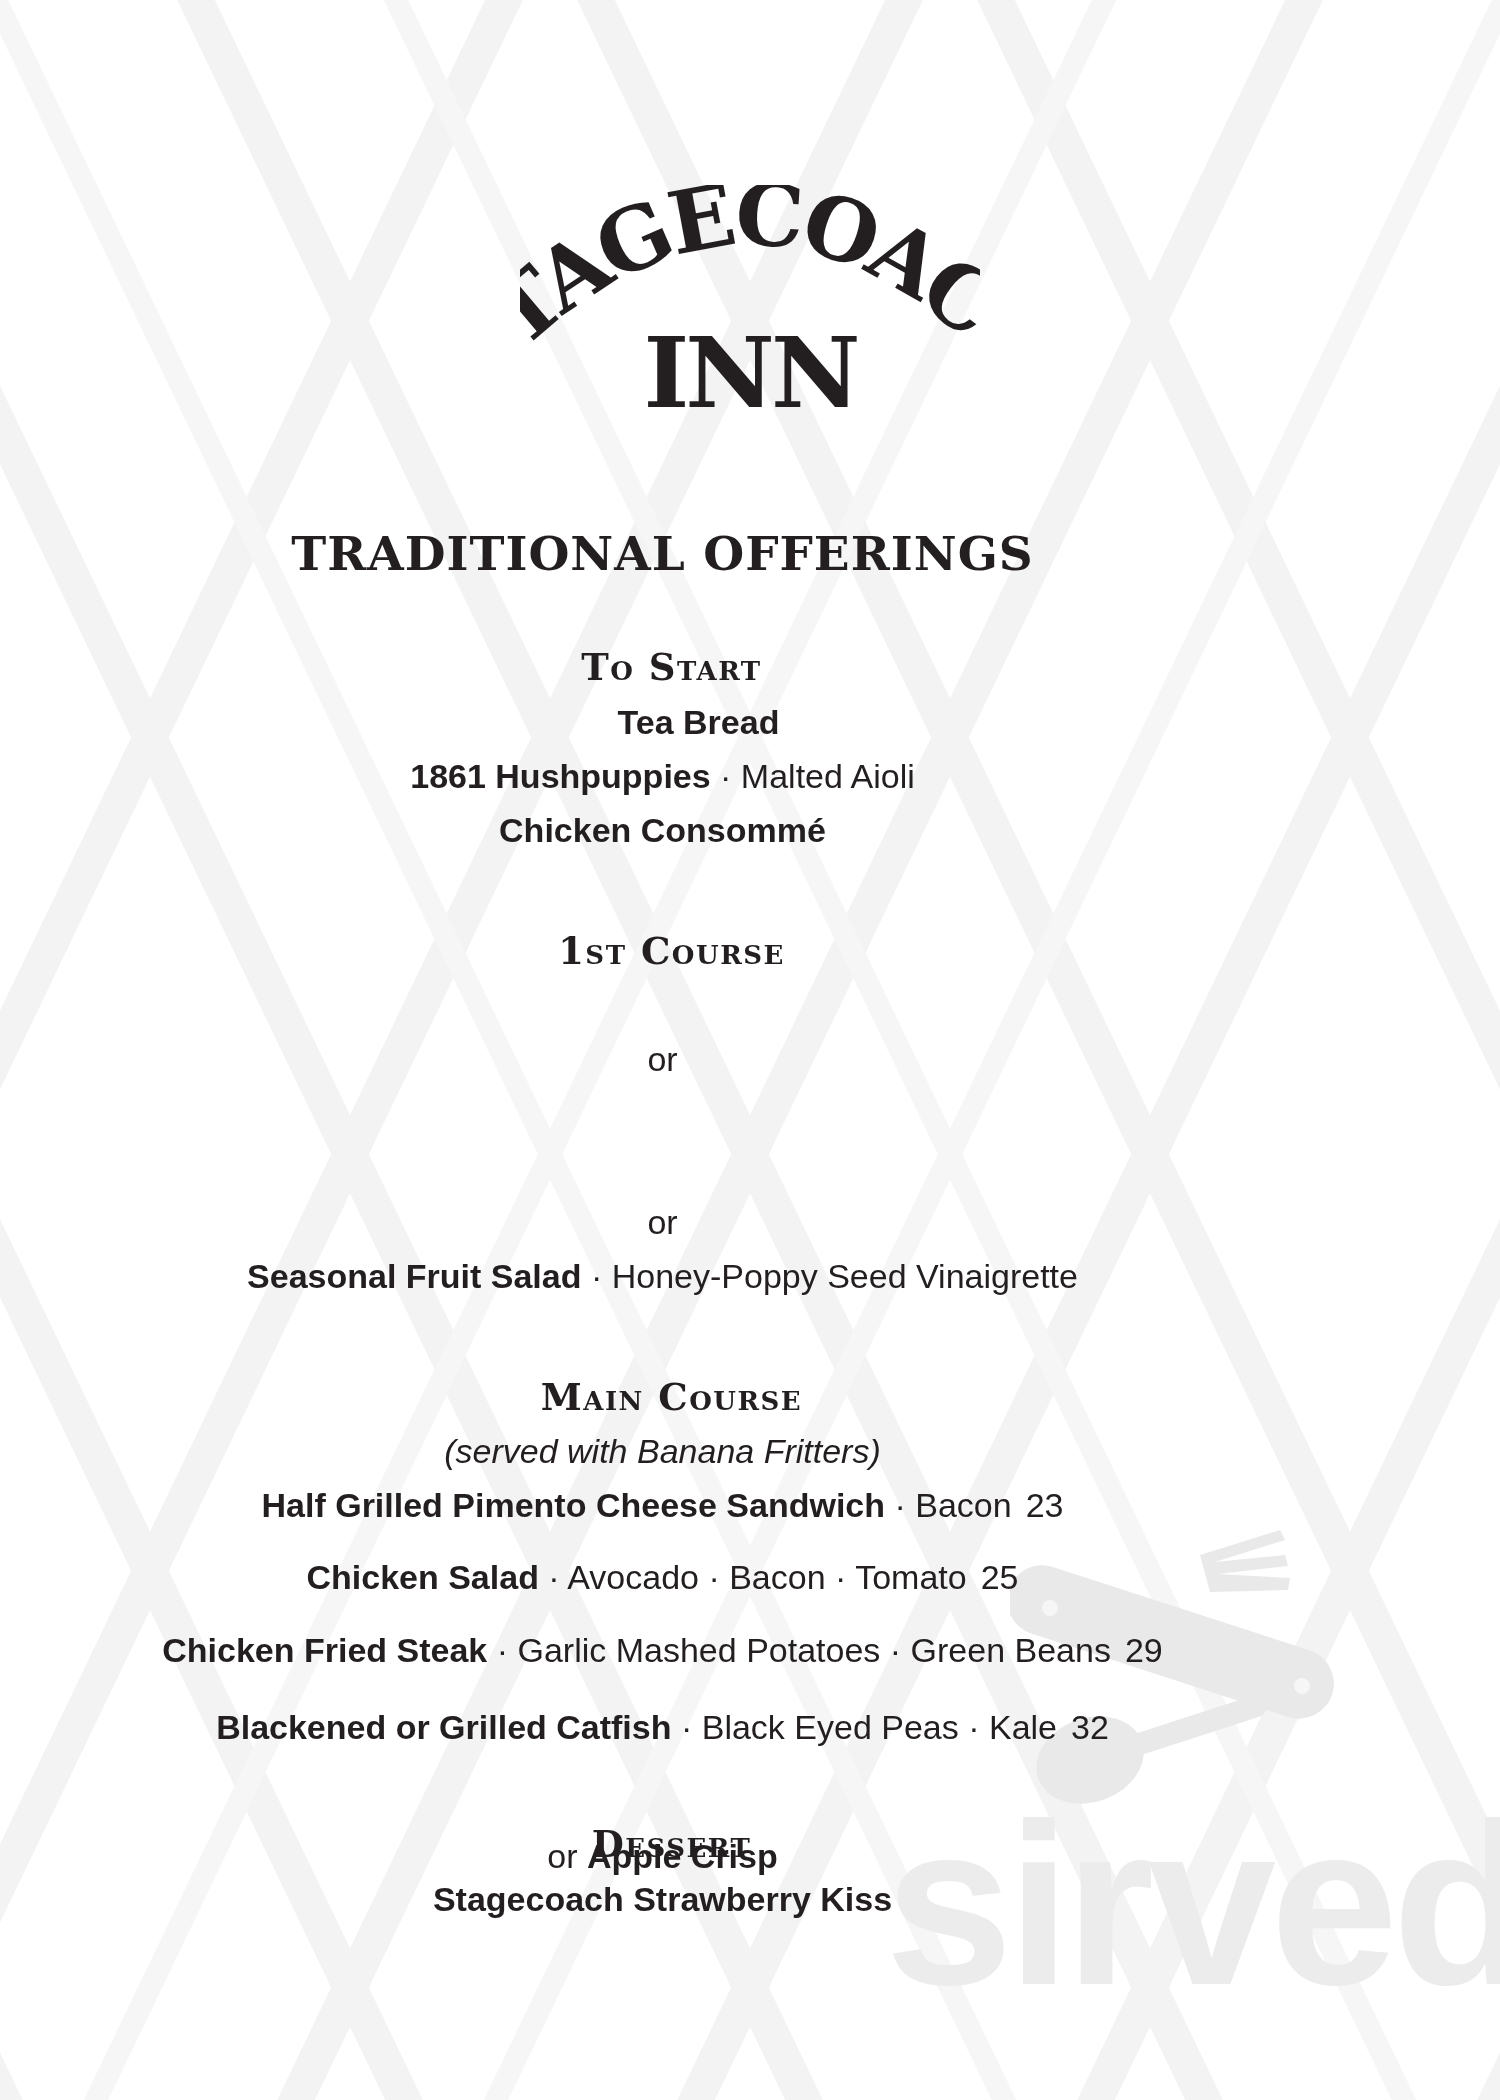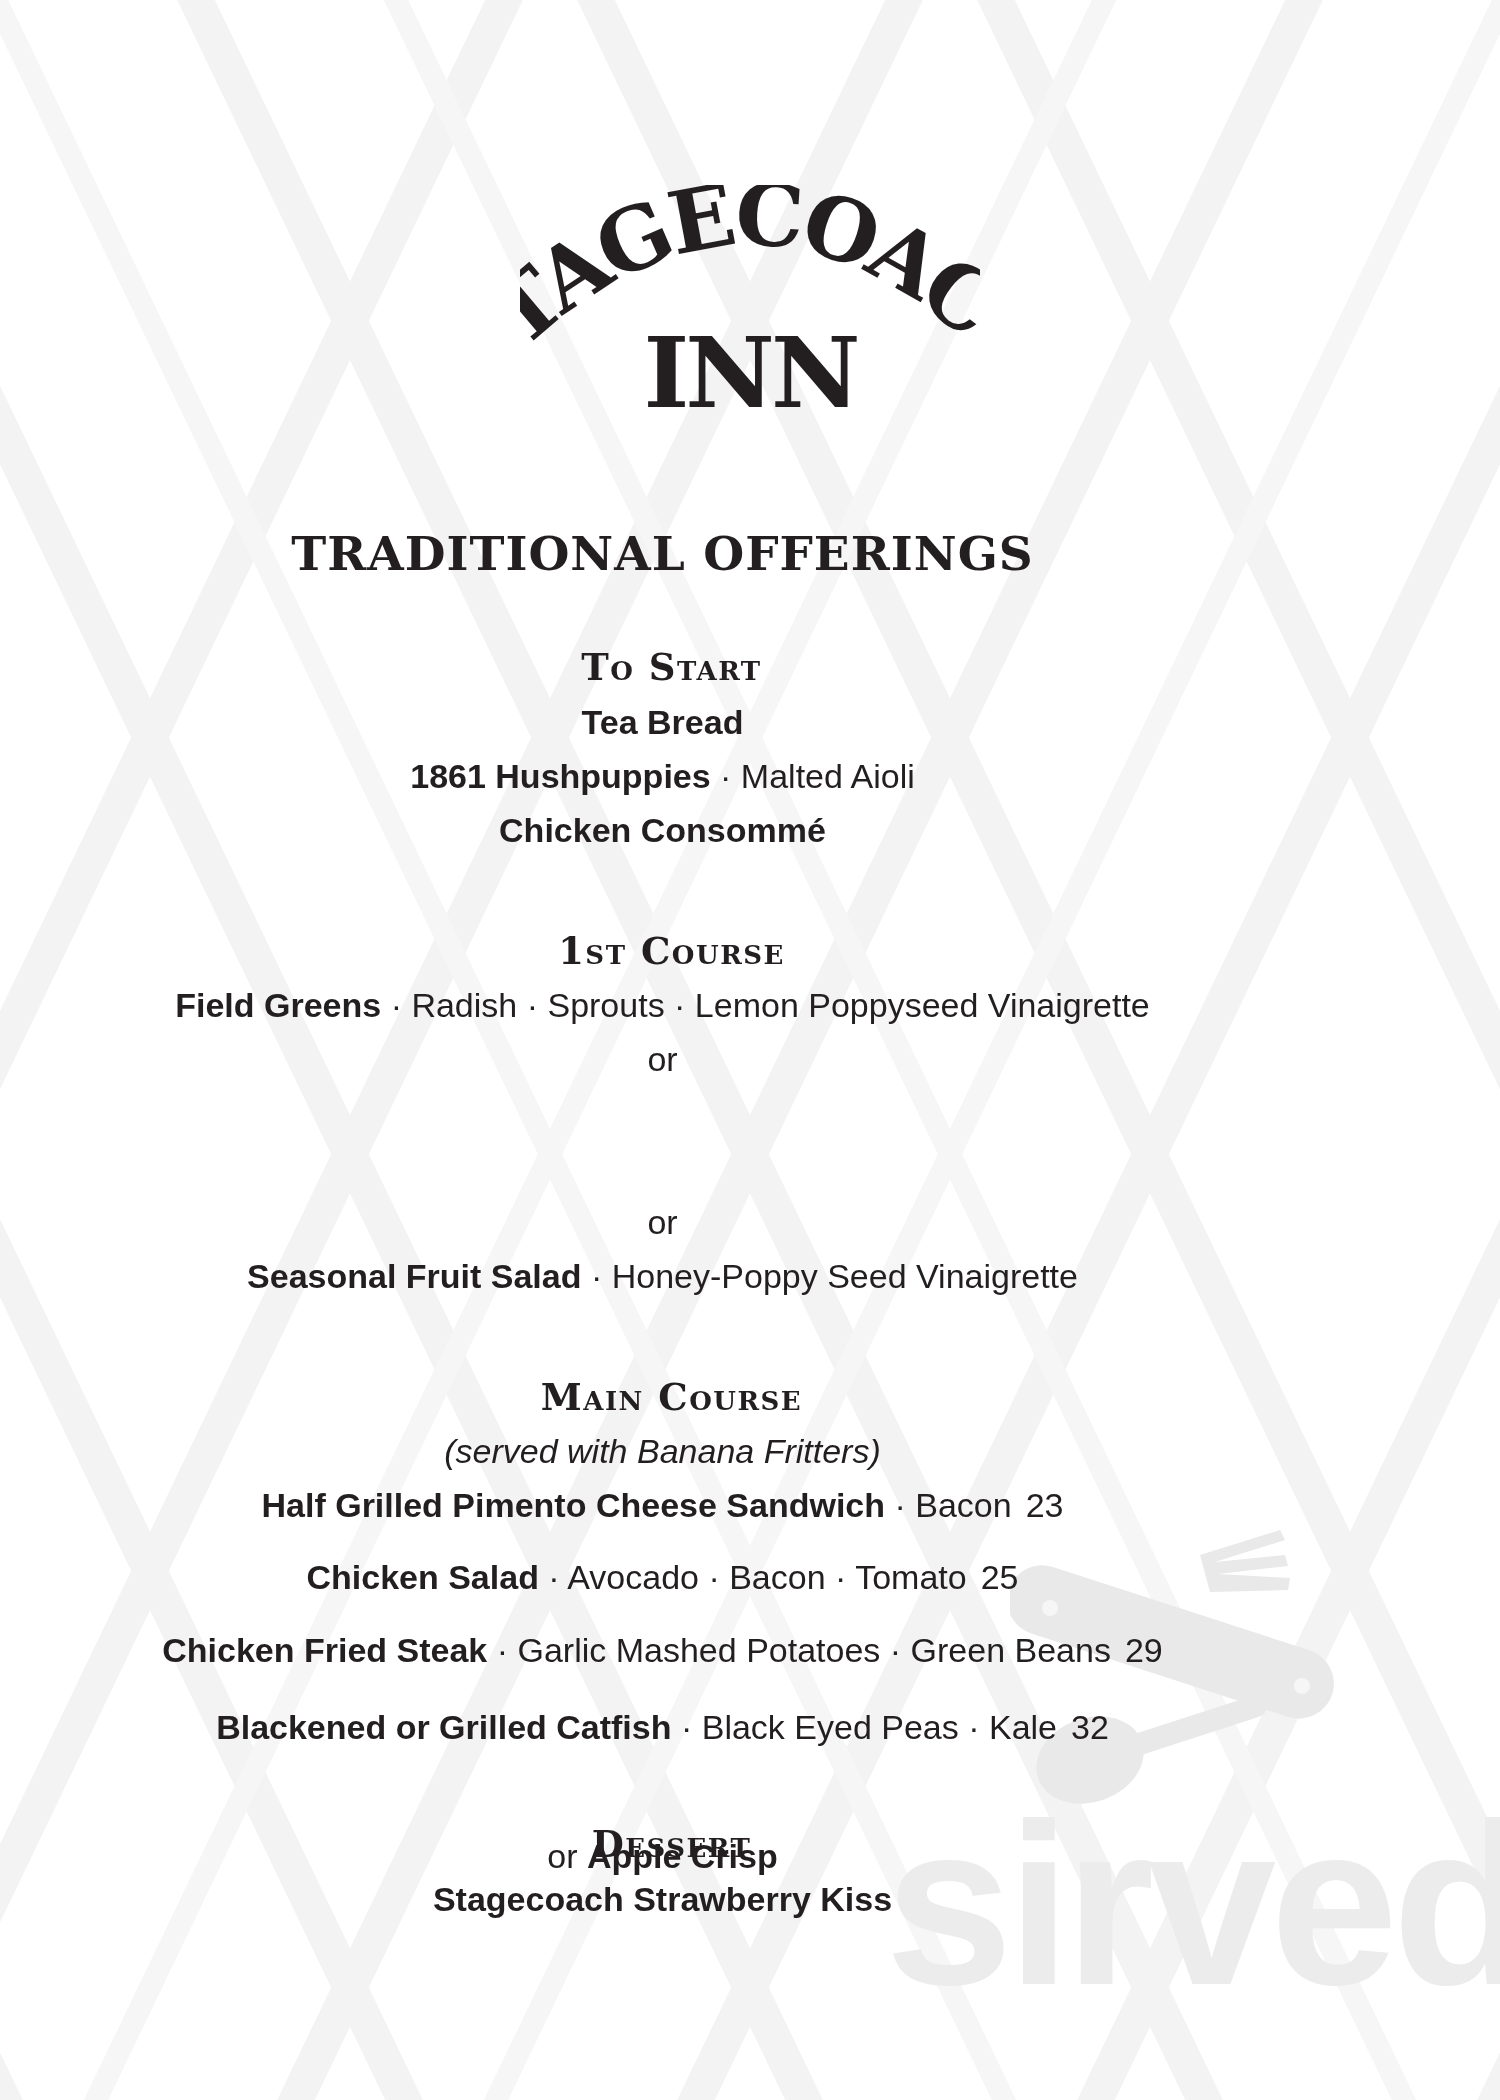--- a/index.html
+++ b/index.html
@@ -82,34 +82,31 @@
     </defs>
     <text font-family="DejaVu Serif, serif" font-weight="bold" font-size="86" fill="#231f20" letter-spacing="-6" transform="scale(1,1)">
       <textPath href="#arc" startOffset="50%" text-anchor="middle">STAGECOACH</textPath>
     </text>
     <text x="230" y="222" text-anchor="middle" font-family="DejaVu Serif, serif" font-weight="bold" font-size="98" fill="#231f20" letter-spacing="-4">INN</text>
   </svg>
 
   <div class="line title" style="top:526px;">TRADITIONAL OFFERINGS</div>
 
   <div class="line section" style="top:647px;">To Start</div>
-  <div class="line" style="top:702px;">
+  <div class="line" style="top:702px;padding-left:36px;">
     <span class="b">Tea Bread</span>
   </div>
   <div class="line" style="top:756px;">
     <span class="b">1861 Hushpuppies</span><span class="r"> · Malted Aioli</span>
   </div>
   <div class="line" style="top:810px;">
     <span class="b">Chicken Consommé</span>
   </div>
 
   <div class="line section" style="top:931px;">1st Course</div>
-  <div class="line" style="top:985px;">
-    <span class="b">Field Greens</span><span class="r"> · Radish · Sprouts · Lemon Poppyseed Vinaigrette</span>
-  </div>
   <div class="line r" style="top:1039px;">or</div>
   <div class="line r" style="top:1202px;">or</div>
   <div class="line section" style="top:1377px;">Main Course</div>
 
   <div class="line" style="top:1256px;">
     <span class="b">Seasonal Fruit Salad</span><span class="r"> · Honey-Poppy Seed Vinaigrette</span>
   </div>
   <div class="line i" style="top:1431px;">(served with Banana Fritters)</div>
   <div class="line" style="top:1485px;">
     <span class="b">Half Grilled Pimento Cheese Sandwich</span><span class="r"> · Bacon</span><span class="price">23</span>

